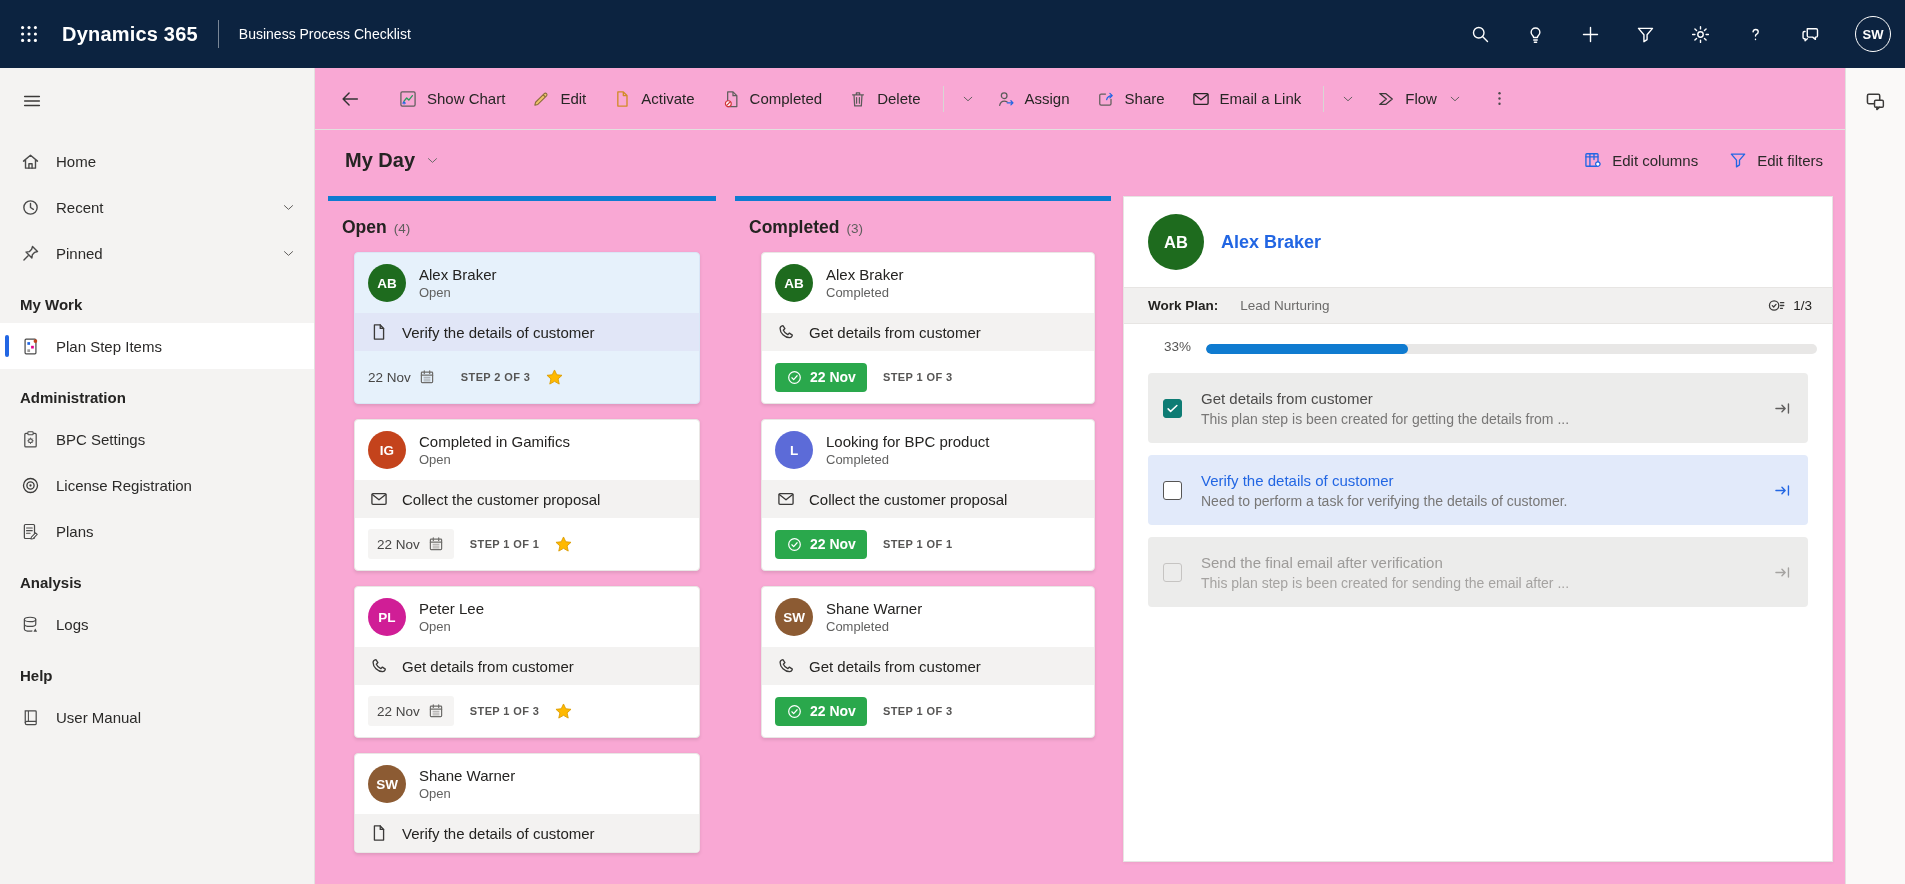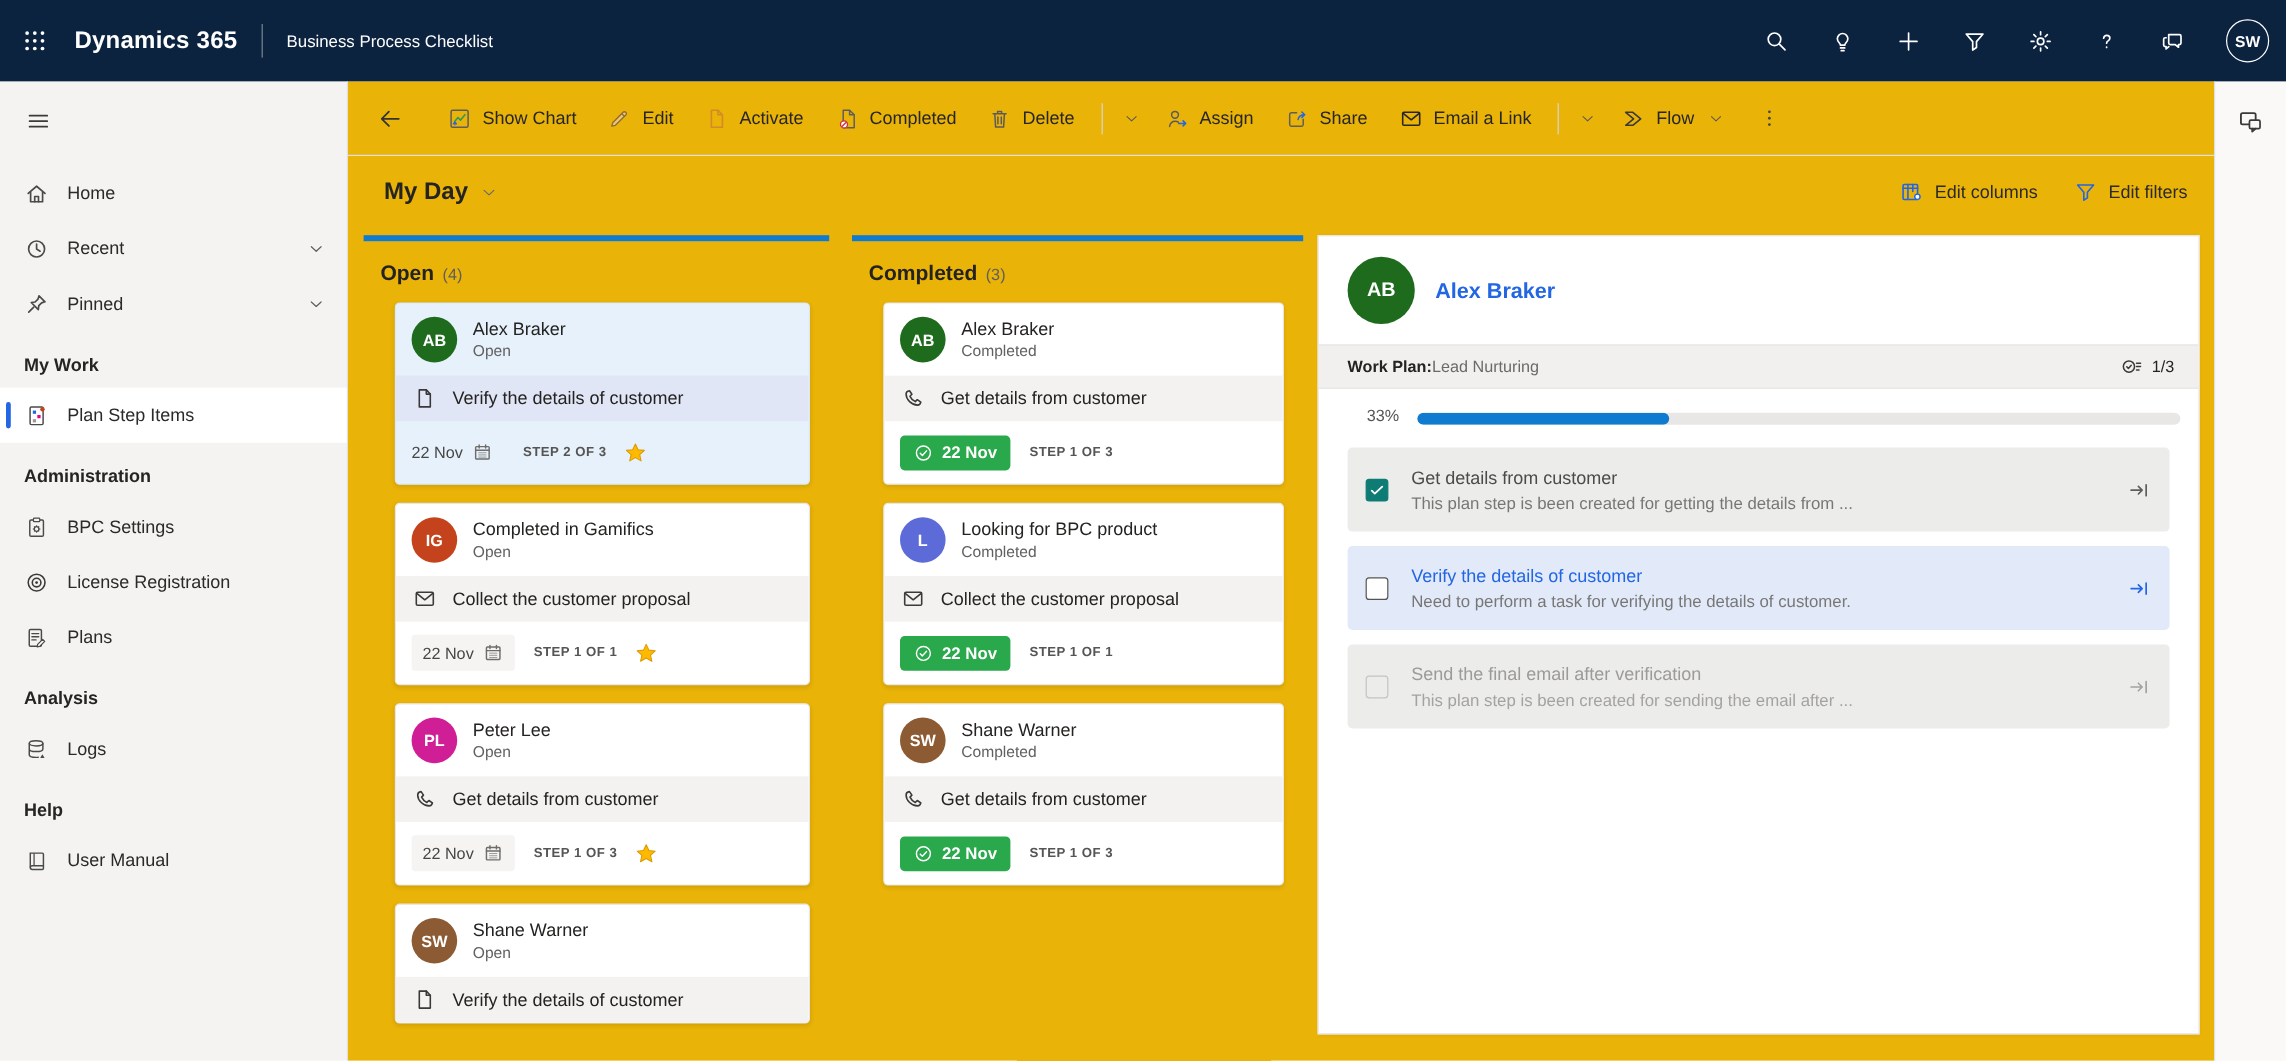--- a/index.html
+++ b/index.html
@@ -19,30 +19,30 @@
   .waffle{width:22px;height:22px;margin:0 22px 0 18px}
   .brand{font-size:20px;font-weight:700;letter-spacing:.2px}
   .topbar-divider{width:1px;height:28px;background:rgba(255,255,255,.45);margin:0 20px}
   .app-title{font-size:14px;font-weight:400}
   .topbar-right{display:flex;align-items:center;gap:34px;padding-right:14px}
   .tb-ic{width:21px;height:21px;color:#fff}
   .avatar-ring{width:36px;height:36px;border:1.6px solid #fff;border-radius:50%;display:flex;align-items:center;justify-content:center;font-size:13px;font-weight:600;color:#fff}
 
   
   .shell{flex:1;display:flex;min-height:0}
-  .sidebar{width:290px;background:var(--side-bg);border-right:1px solid var(--border);padding-top:18px;flex:0 0 auto;overflow:hidden}
+  .sidebar{width:315px;background:var(--side-bg);border-right:1px solid var(--border);padding-top:18px;flex:0 0 auto;overflow:hidden}
   .hamburger{width:22px;height:22px;margin:4px 0 26px 21px;color:#3b3a39}
   .side-header{font-size:15px;font-weight:700;color:#252423;padding:20px 0 10px 20px}
   .side-item{position:relative;display:flex;align-items:center;height:46px;padding-left:20px;font-size:15px;color:#2b2a29;cursor:pointer}
   .side-item.selected{background:#fff}
   .side-item.selected::before{content:'';position:absolute;left:5px;top:50%;transform:translateY(-50%);width:4px;height:22px;border-radius:2px;background:var(--link)}
   .side-ic{width:21px;height:21px;margin-right:15px;color:#4a4a4a;flex:0 0 auto}
   .side-chev{width:15px;height:15px;margin:0 18px 0 auto;color:#605e5c}
 
-  .main{flex:1;display:flex;flex-direction:column;min-width:0;background:#eab308}
+  .main{flex:1;display:flex;flex-direction:column;min-width:0;background:#f9a8d4}
   .rail{width:60px;background:#faf9f8;border-left:1px solid var(--border);flex:0 0 auto;display:flex;flex-direction:column;align-items:center;padding-top:22px}
   .rail-ic{width:23px;height:23px;color:#3b3a39}
 
   
   .commandbar{height:62px;display:flex;align-items:center;border-bottom:1px solid var(--border);padding:0 10px 0 14px;flex:0 0 auto}
   .back{width:22px;height:22px;margin:0 24px 0 10px;color:#333}
   .cmd-items{display:flex;align-items:center}
   .cmd-btn{display:inline-flex;align-items:center;gap:9px;height:42px;padding:0 13px;font-size:15px;color:#272625;border-radius:2px}
   .cmd-btn .cmd-ic{width:20px;height:20px}
   .cmd-divider{width:1px;height:26px;background:#d8d6d4;margin:0 9px}
@@ -90,21 +90,21 @@
   .step-label{font-size:11px;font-weight:600;letter-spacing:.4px;color:#565554}
   .star-ic{width:21px;height:21px;margin-left:-2px}
 
   
   .detail{flex:1;margin-right:12px;border:1px solid #e7e5e3;background:#fff;height:666px;box-shadow:0 1px 3px rgba(0,0,0,.06);min-width:0}
   .detail-head{display:flex;align-items:center;gap:17px;padding:15px 24px;height:90px}
   .detail .avatar.big{width:56px;height:56px;font-size:16.5px}
   .detail-name{font-size:18px;font-weight:600;color:var(--link);text-decoration:none;cursor:pointer}
   .workplan{display:flex;align-items:center;background:#f1f0ef;border-top:1px solid #e7e5e3;border-bottom:1px solid #e7e5e3;padding:8px 20px 8px 24px;font-size:13.5px;height:37px}
   .wp-label{font-weight:700;color:#242321}
-  .wp-value{color:#6b6a69;margin-left:0}
+  .wp-value{color:#6b6a69;margin-left:22px}
   .wp-right{margin-left:auto;display:inline-flex;align-items:center;gap:7px;color:#242321}
   .wp-right .ic{width:19px;height:19px;color:#3b3a39}
   .progress-row{display:flex;align-items:flex-end;gap:15px;padding:15px 15px 11px 40px}
   .progress-label{font-size:13.5px;color:#565554}
   .progress-track{flex:1;height:10px;border-radius:5px;background:#e8e7e6;overflow:hidden}
   .progress-fill{height:100%;border-radius:5px;background:var(--accent)}
   .steps{display:flex;flex-direction:column;gap:12px;padding:8px 24px}
   .step{display:flex;align-items:center;gap:19px;border-radius:4px;background:#ececeb;padding:12px 15px;min-height:70px}
   .step.highlight{background:#e2eafa}
   .checkbox{width:19px;height:19px;border:1.6px solid #565554;border-radius:3px;background:#fff;flex:0 0 auto;display:flex;align-items:center;justify-content:center}

